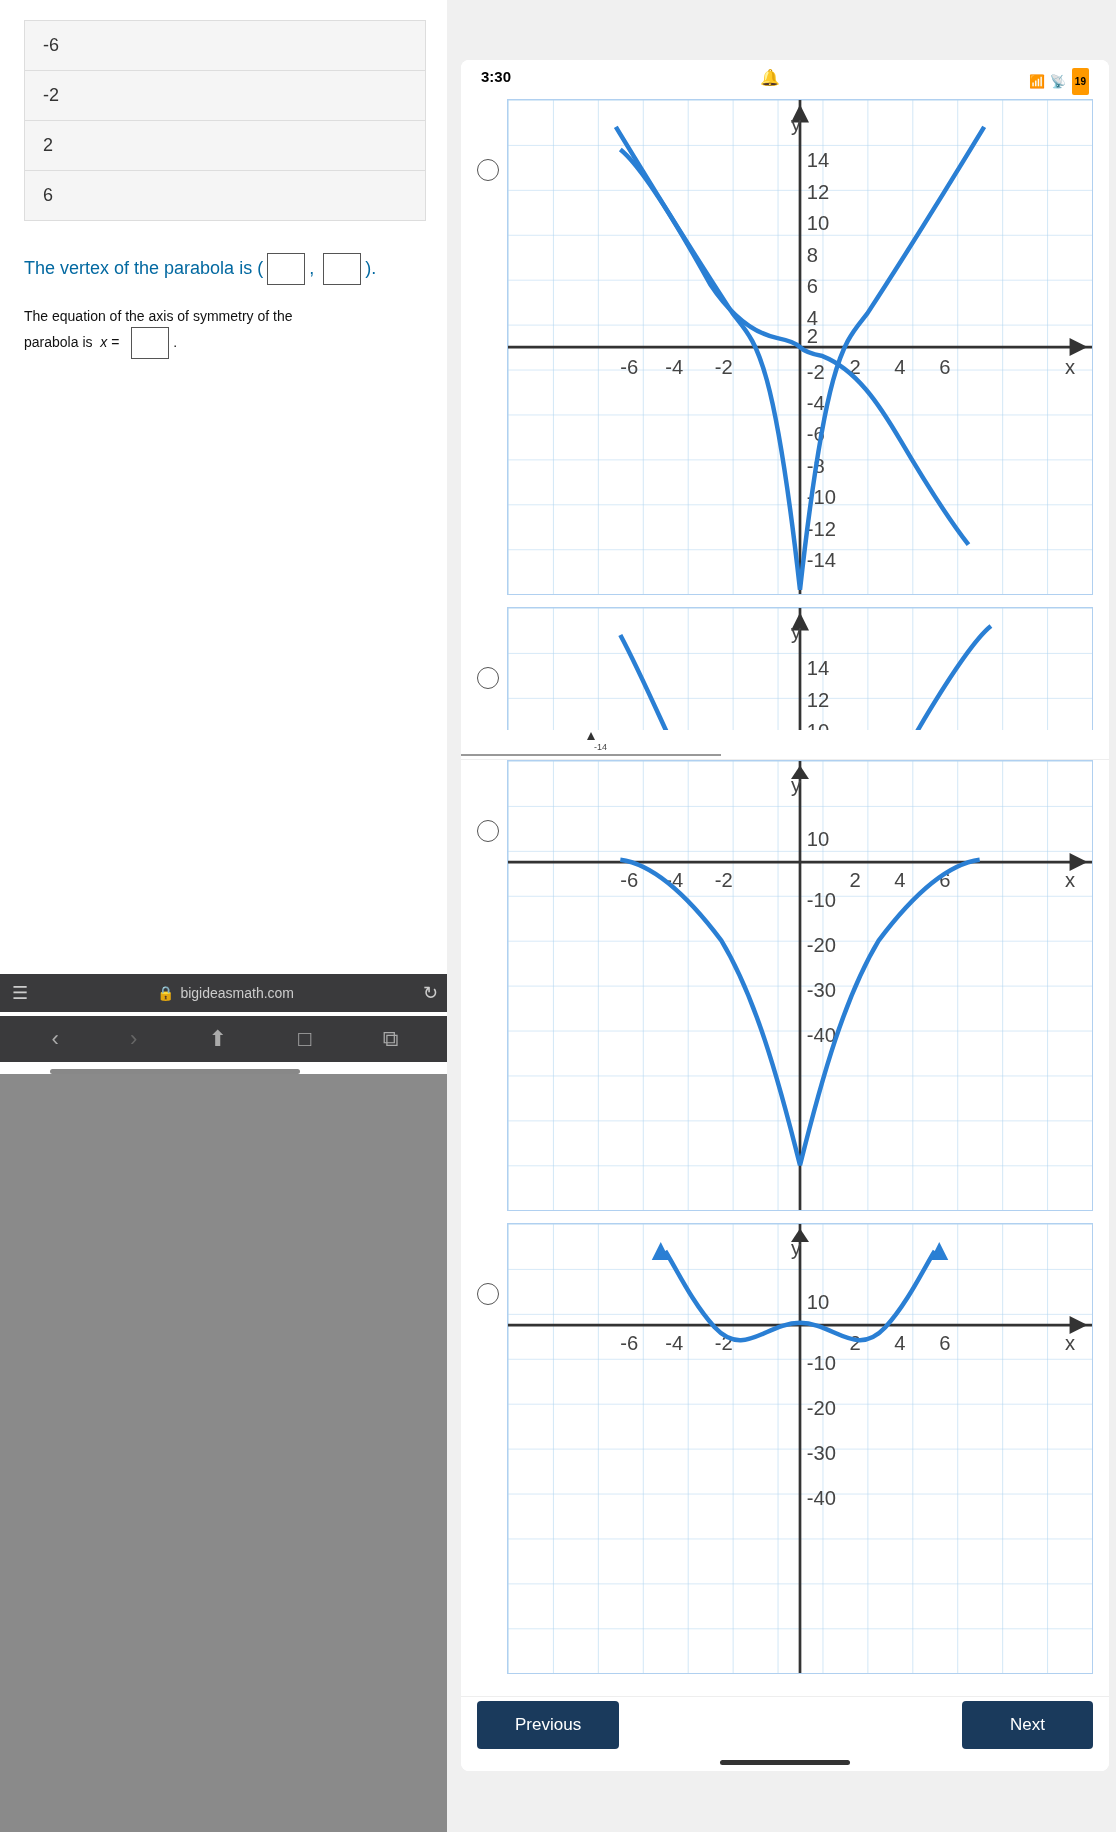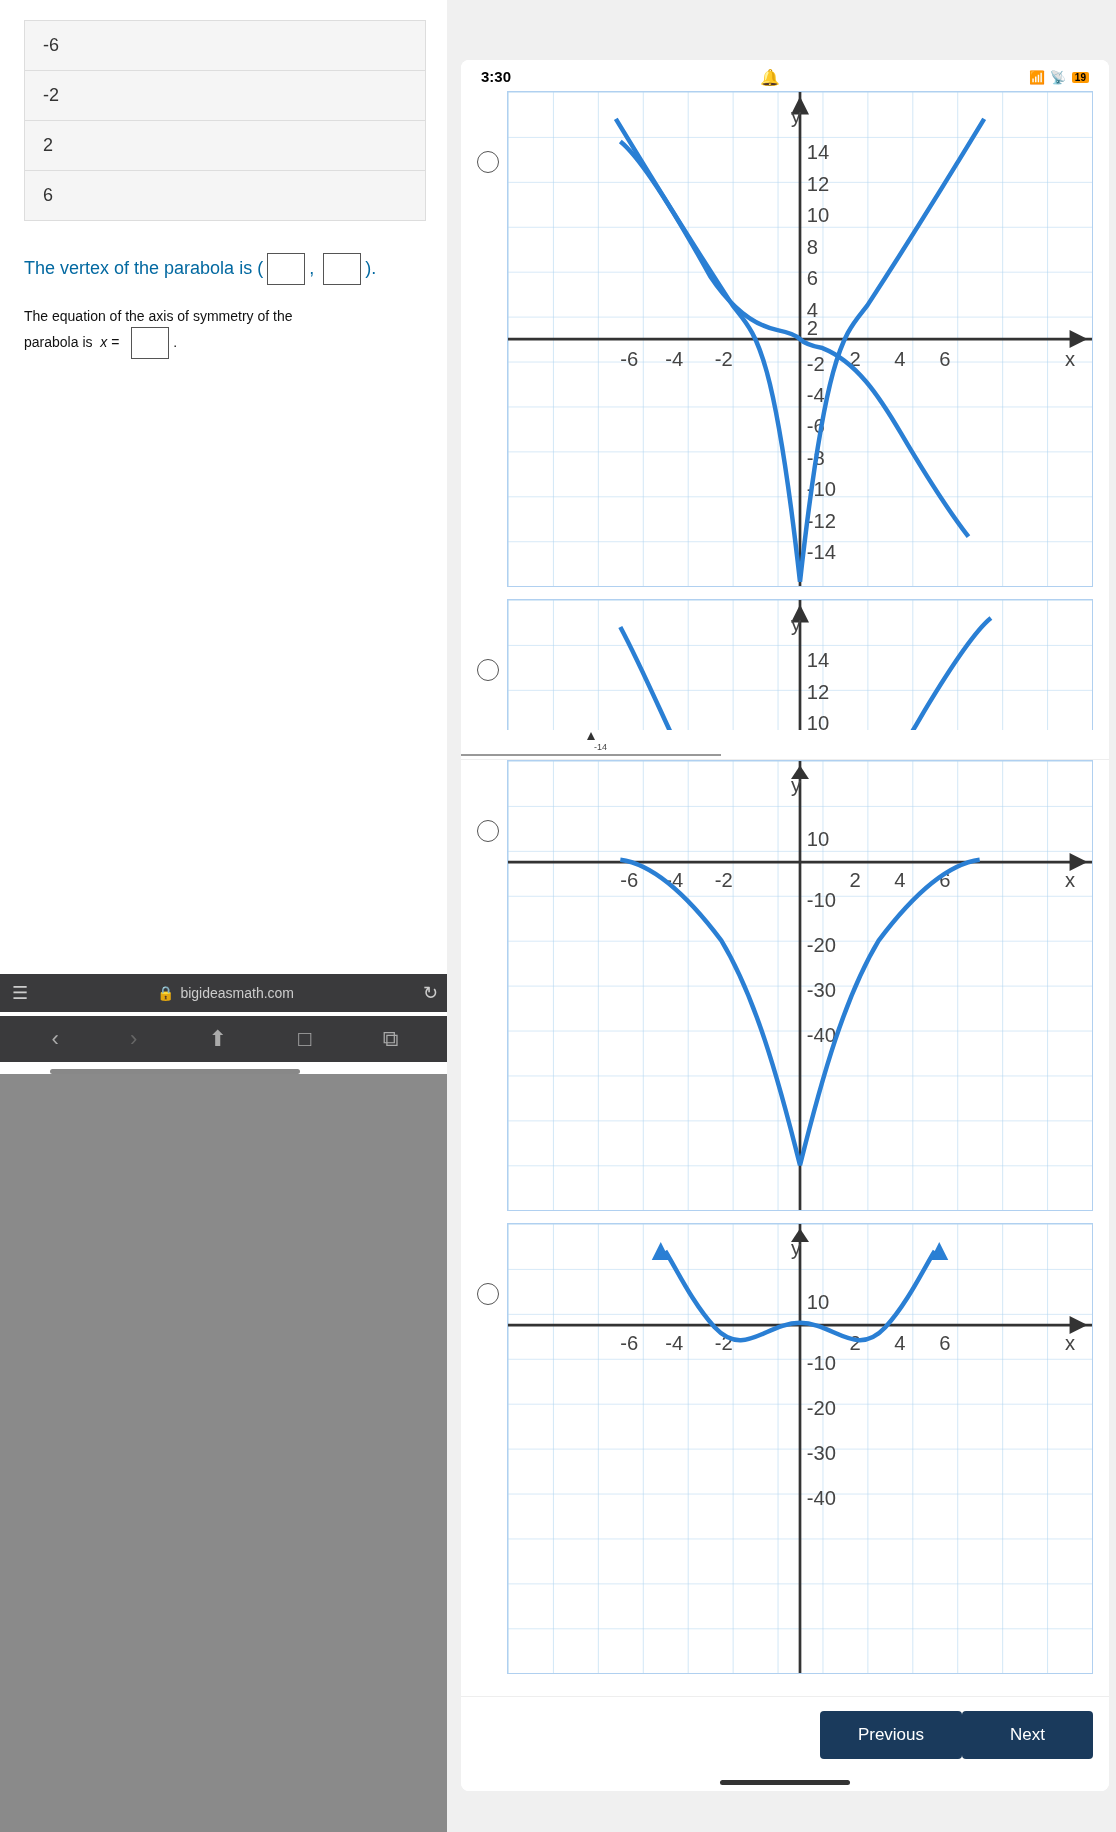--- a/index.html
+++ b/index.html
@@ -172,21 +172,21 @@
       font-weight: 600;
     }
 
     .status-time { font-size: 15px; font-weight: 700; }
     .status-icons { display: flex; align-items: center; gap: 5px; font-size: 13px; }
     .battery-badge {
       background: #f90;
       color: #000;
       font-size: 10px;
       font-weight: 700;
-      padding: 0 3px;
+      padding: 8px 3px;
       border-radius: 2px;
     }
 
     
     .graphs-container {
       padding: 0 16px 10px;
       background: #fff;
     }
 
     .graph-item {
@@ -258,22 +258,22 @@
       left: 14px;
       width: 648px;
       background: #fff;
       border-radius: 8px;
       overflow: hidden;
     }
 
     
     .nav-buttons {
       display: flex;
-      justify-content: flex-end;
-      padding: 14px 16px;
+      justify-content: space-between;
+      padding: 4px 16px;
       background: #fff;
       border-top: 1px solid #eee;
     }
 
     .btn-previous {
       background: #1a3a5c;
       color: #fff;
       border: none;
       padding: 14px 38px;
       font-size: 17px;

